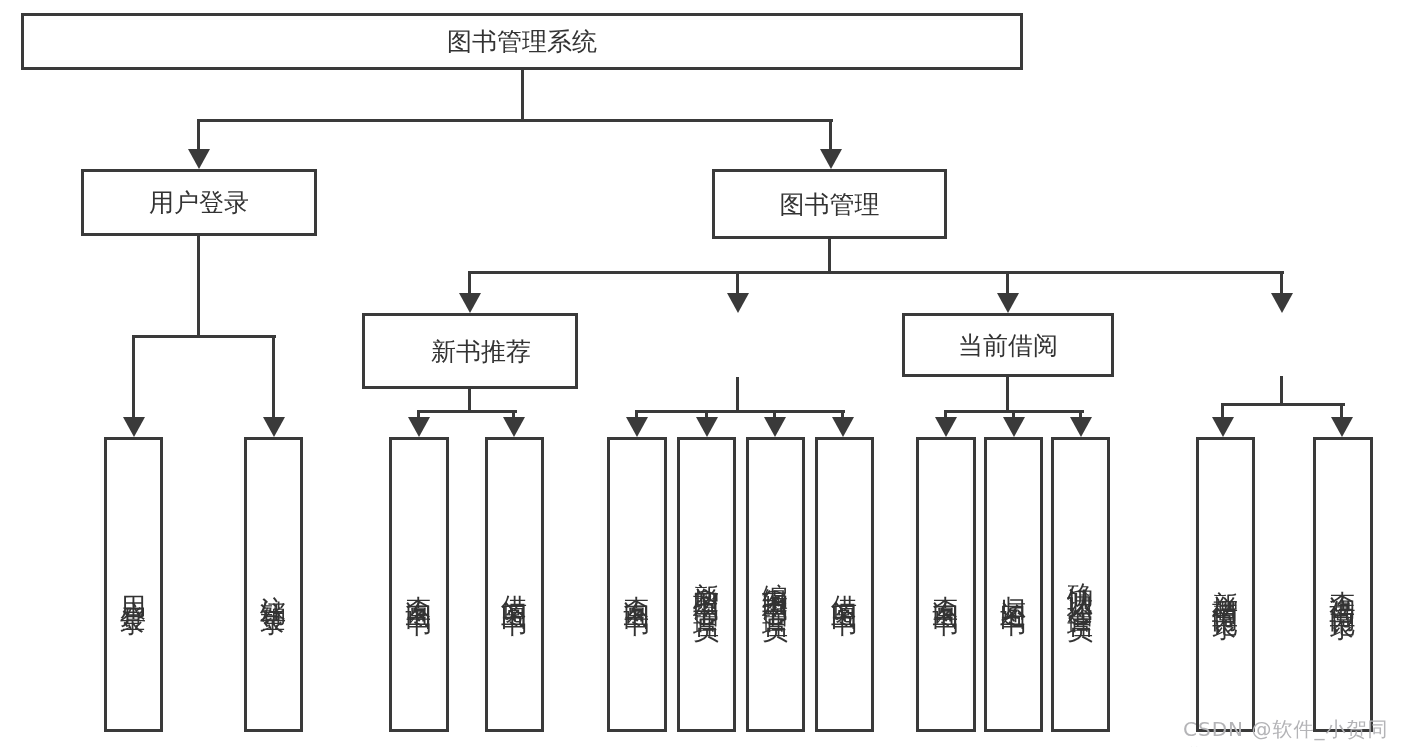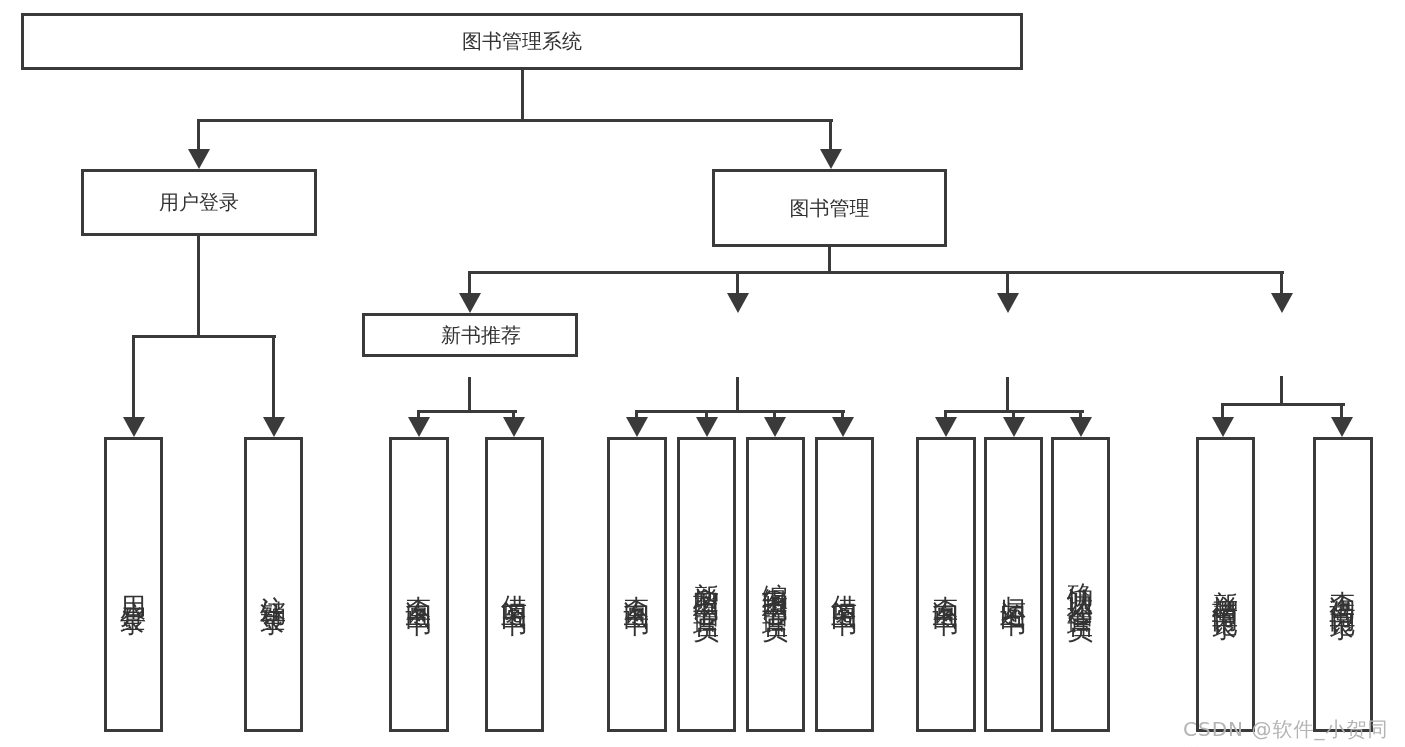--- a/index.html
+++ b/index.html
@@ -6,21 +6,21 @@
   #canvas {
     position:relative; width:1405px; height:747px; background:#ffffff;
     font-family:"DejaVu Sans","Liberation Sans",sans-serif; overflow:hidden;
   }
   .line { position:absolute; background:#3a3a3a; }
   .tri  { position:absolute; width:0; height:0;
           border-left:11px solid transparent; border-right:11px solid transparent;
           border-top:20px solid #3a3a3a; }
   .box  { position:absolute; box-sizing:border-box; background:#ffffff;
           border:3px solid #3a3a3a; display:flex; align-items:center; justify-content:center;
-          font-size:20px; color:#333333; white-space:nowrap; }
+          font-size:25px; color:#333333; white-space:nowrap; }
   .vbox { writing-mode:vertical-rl; text-orientation:mixed;
           letter-spacing:5px; line-height:1; font-size:26px; white-space:normal; }
   .wm   { position:absolute; left:1183px; top:716px; color:#b4b4b7;
           font-size:20px; letter-spacing:1px; }
 </style>
 </head>
 <body>
 
 <div id="canvas">
 
@@ -83,26 +83,29 @@
   <div class="tri" style="left:1212px;top:417px;"></div>
   <div class="tri" style="left:1331px;top:417px;"></div>
 
   <div class="box" style="left:21px;top:13px;width:1002px;height:57px;">
     <span>图书管理系统</span>
   </div>
 
   <div class="box" style="left:81px;top:169px;width:236px;height:67px;">
     <span>用户登录</span>
   </div>
-  <div class="box" style="left:712px;top:169px;width:235px;height:78px;">
+  <div class="box" style="left:712px;top:169px;width:235px;height:70px;">
     <span>图书管理</span>
   </div>
 
-  <div class="box" style="left:362px;top:313px;width:216px;height:44px;padding-left:22px;">
+  <div class="box" style="left:362px;top:313px;width:216px;height:76px;padding-left:22px;">
     <span>新书推荐</span>
+  </div>
+  <div class="box" style="left:902px;top:313px;width:212px;height:64px;">
+    <span>当前借阅</span>
   </div>
 
   <div class="box vbox" style="left:104px;top:437px;width:59px;height:295px;">
     <span>用户登录</span>
   </div>
   <div class="box vbox" style="left:244px;top:437px;width:59px;height:295px;">
     <span>注销登录</span>
   </div>
 
   <div class="box vbox" style="left:389px;top:437px;width:60px;height:295px;">

